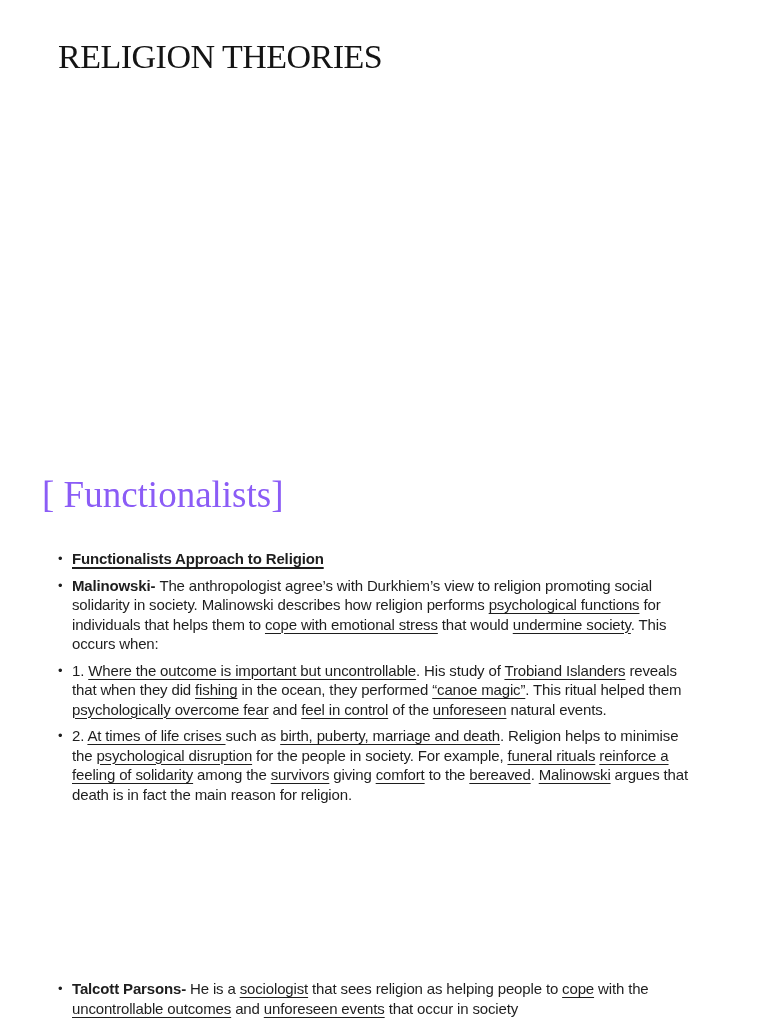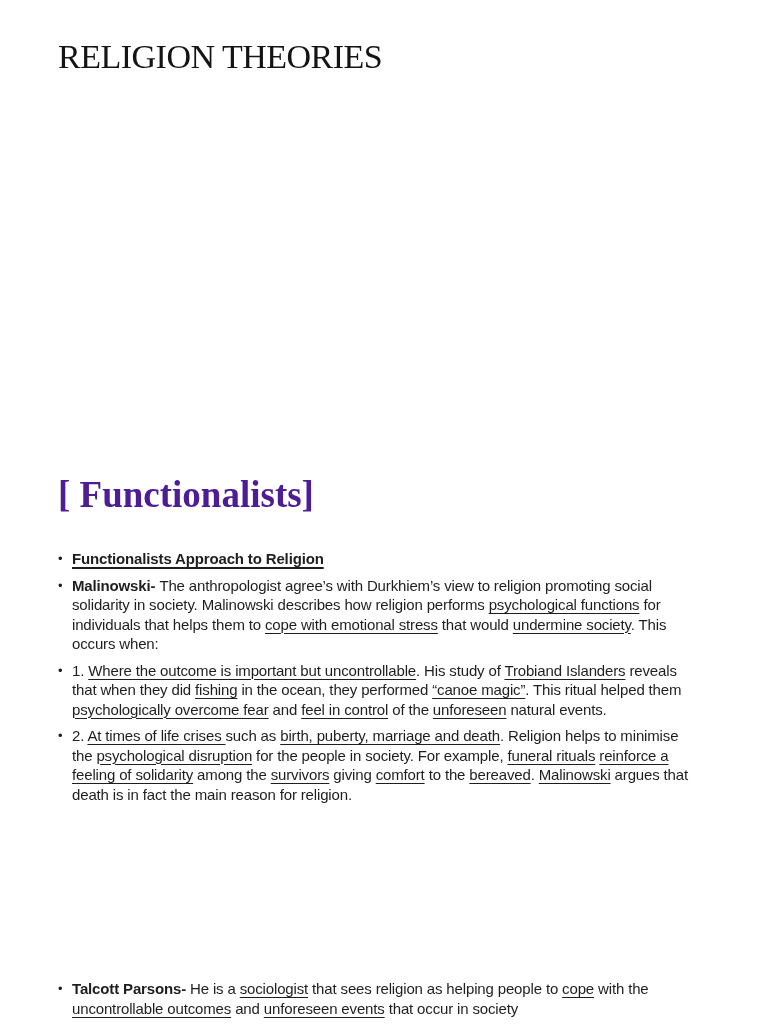--- a/index.html
+++ b/index.html
@@ -27,27 +27,27 @@
     font-family: "Liberation Serif", serif;
     font-size: 34px;
     font-weight: 400;
     letter-spacing: -0.5px;
     line-height: 1;
     color: #141414;
     white-space: nowrap;
   }
   .section-heading {
     position: absolute;
-    left: 58px;
+    left: 42px;
     top: 476px;
     font-family: "Liberation Serif", serif;
     font-size: 37px;
-    font-weight: 700;
+    font-weight: 400;
     line-height: 1;
-    color: #4c1d95;
+    color: #8b5cf6;
     white-space: nowrap;
   }
   .bullets {
     position: absolute;
     left: 58px;
     width: 636px;
   }
   .bullets.main   { top: 549px; }
   .bullets.bottom { top: 979px; }
   .bullet-item {

